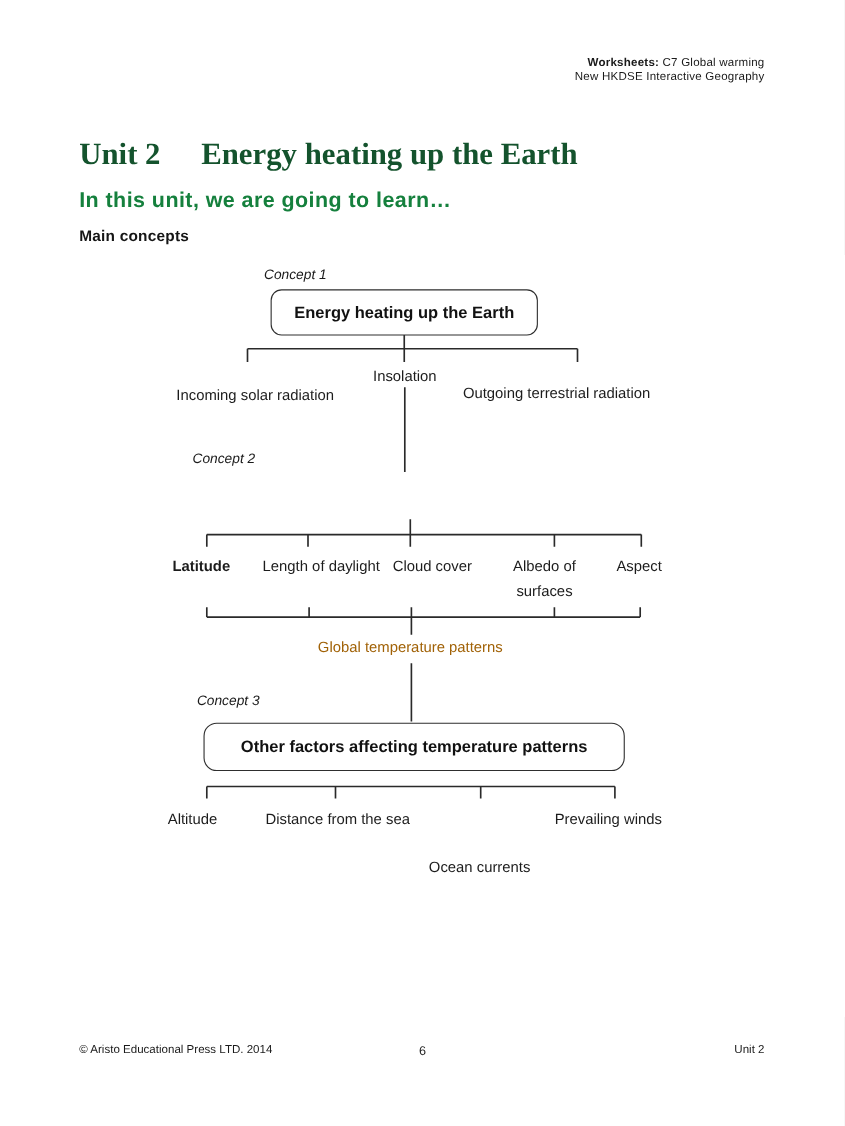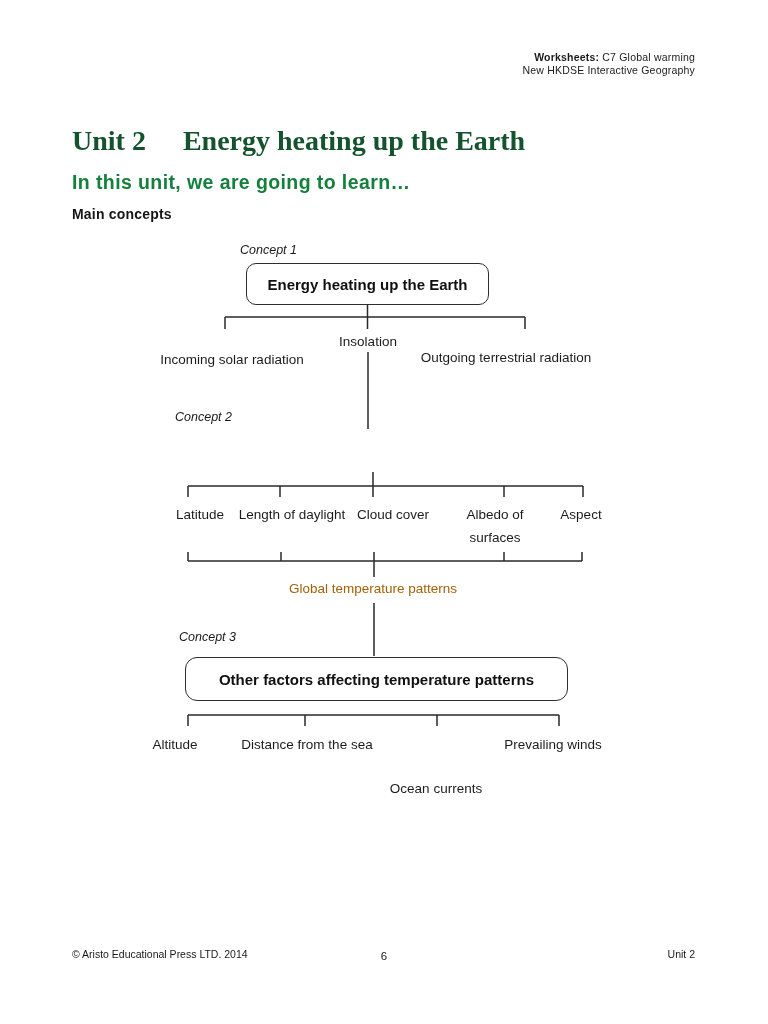--- a/index.html
+++ b/index.html
@@ -72,21 +72,21 @@
   .footer-right{position:absolute;right:73px;top:0;}
   
   .c1-label{left:240px;top:243px;}
   .c1-box{left:246px;top:263px;width:241px;height:40px;}
   .c1-b0{left:232px;top:349px;}
   .c1-b1{left:368px;top:331px;}
   .c1-b2{left:506px;top:331px;margin-top:16px;}
   
   .c2-label{left:175px;top:410px;}
   .c2-box{left:180px;top:430px;width:405px;height:42px;}
-  .c2-b0{left:200px;top:504px;}
+  .c2-b0{left:183px;top:504px;font-weight:bold;}
   .c2-b1{left:292px;top:504px;}
   .c2-b2{left:393px;top:504px;}
   .c2-b3{left:495px;top:504px;}
   .c2-b4{left:581px;top:504px;}
   .merge-label-pos{left:373px;top:581px;}
   
   .c3-label{left:179px;top:630px;}
   .c3-box{left:185px;top:657px;width:381px;height:42px;border-radius:12px;}
   .c3-b0{left:175px;top:734px;}
   .c3-b1{left:307px;top:734px;}

